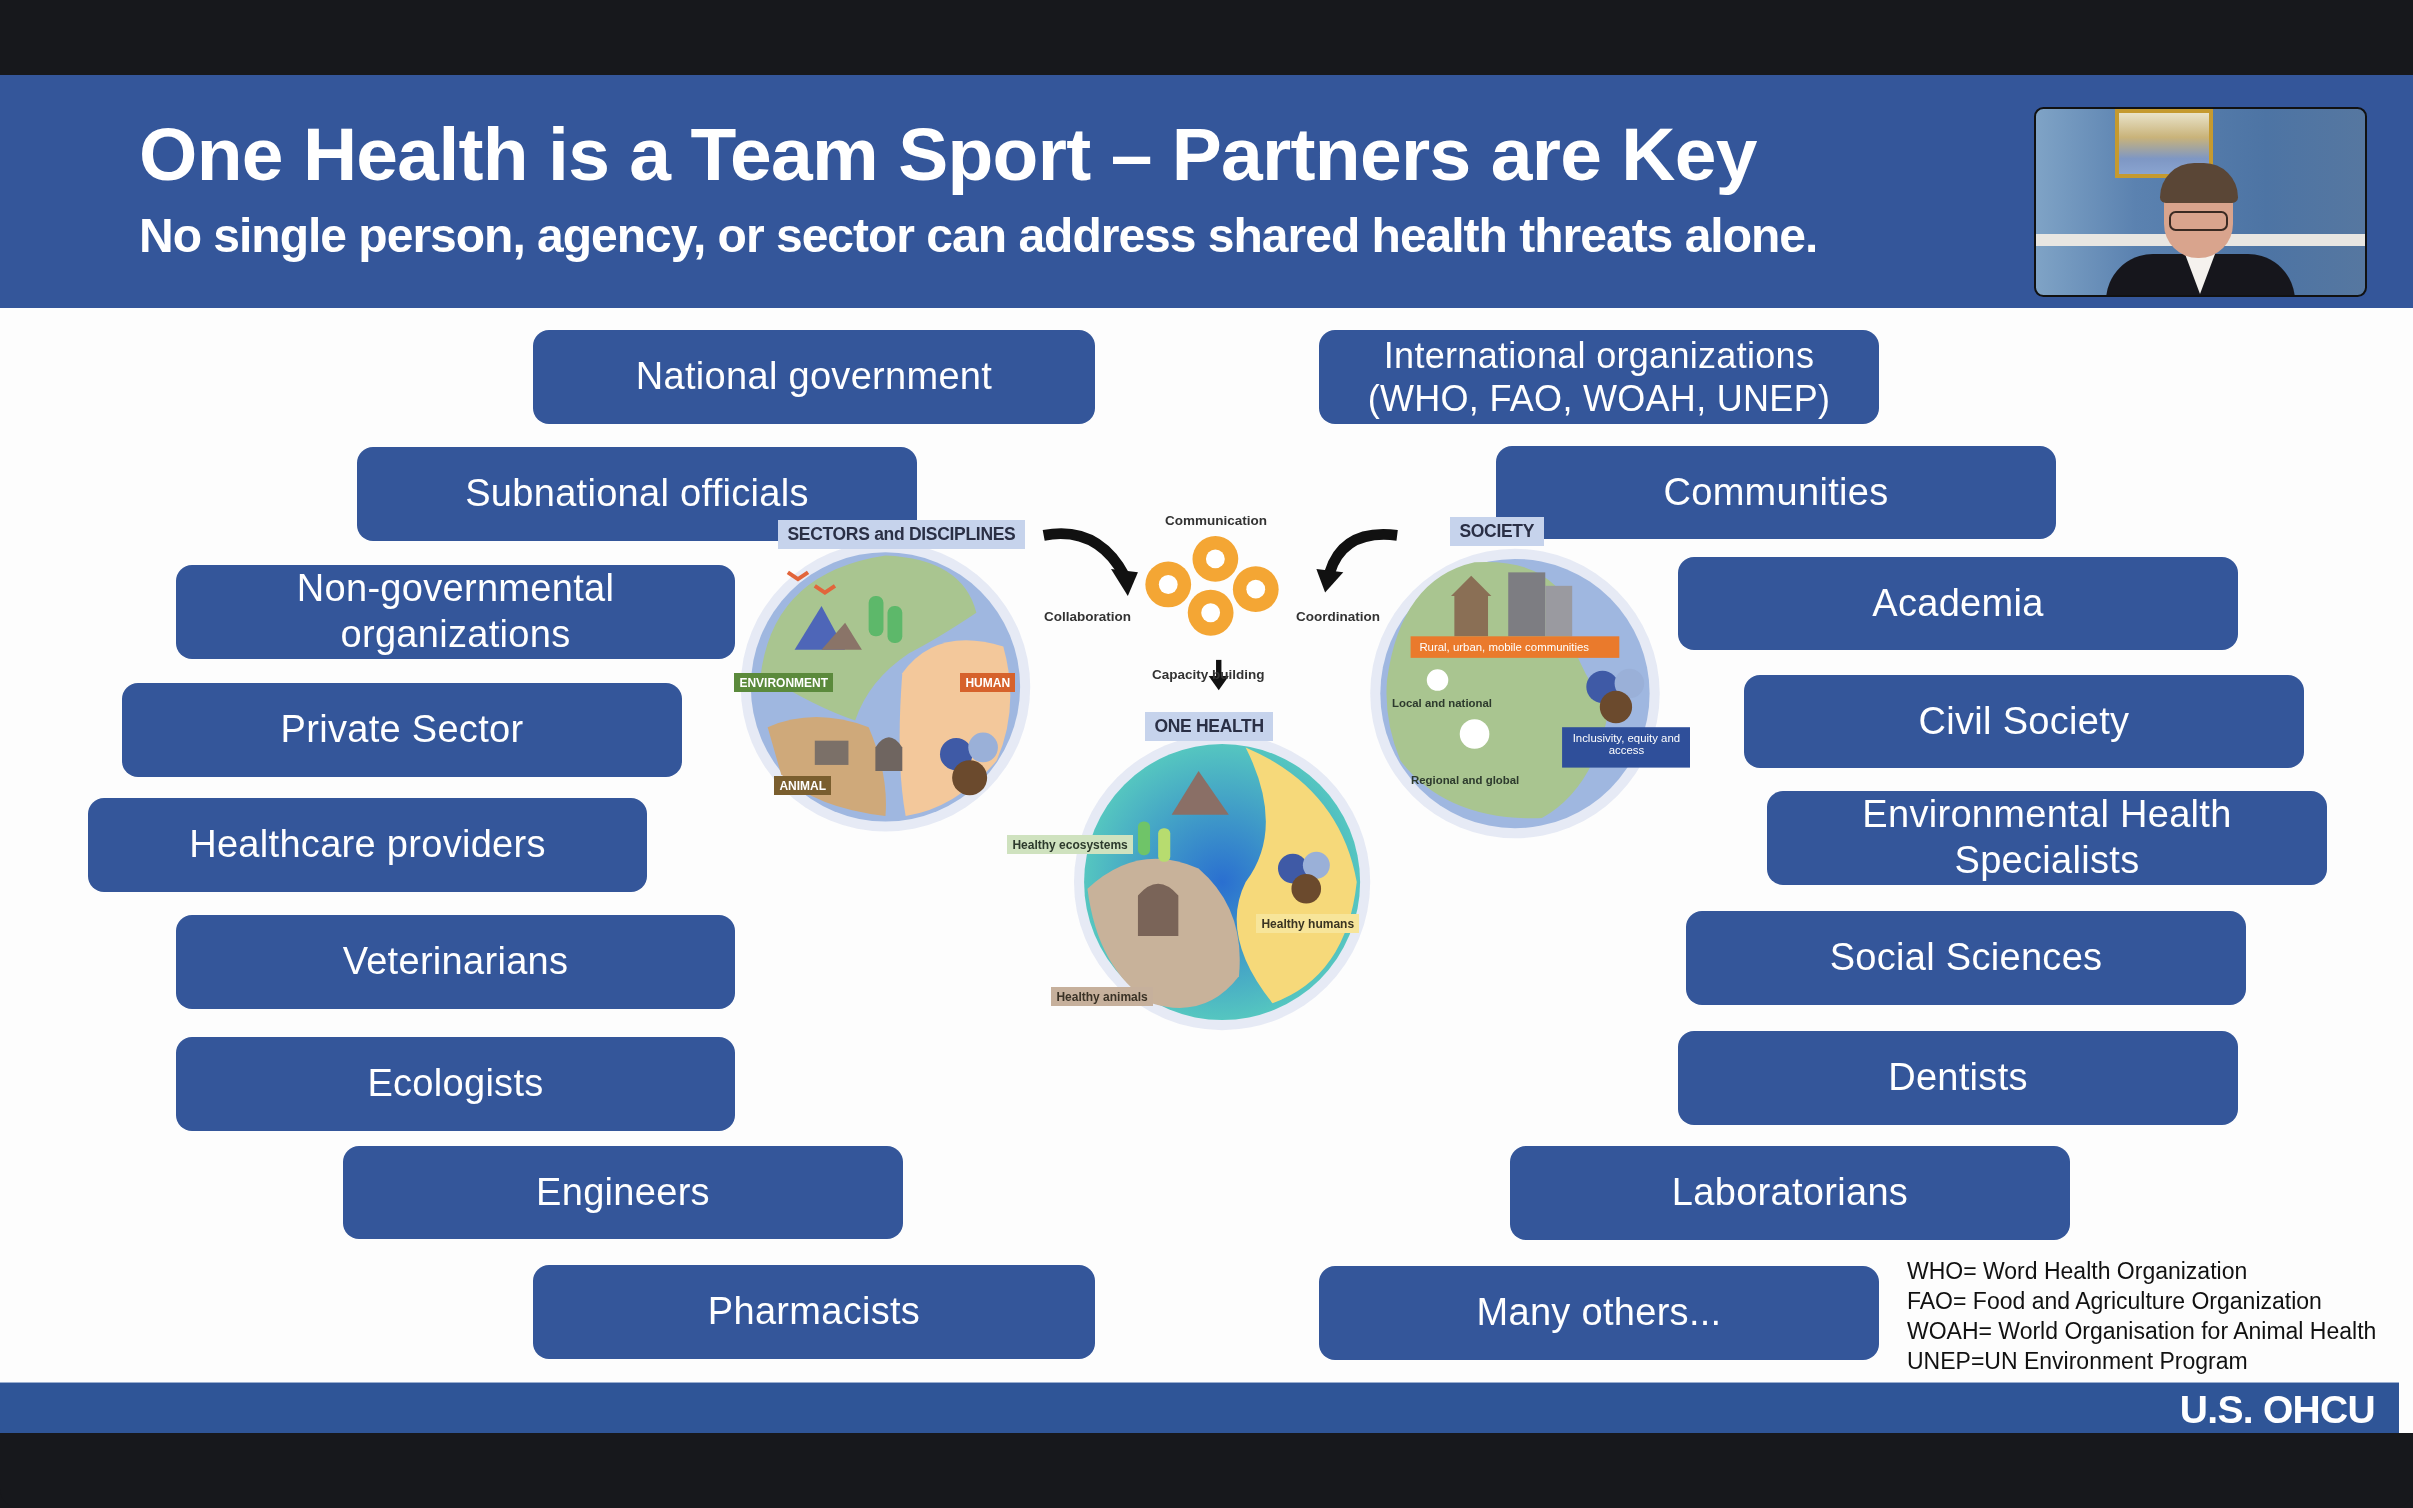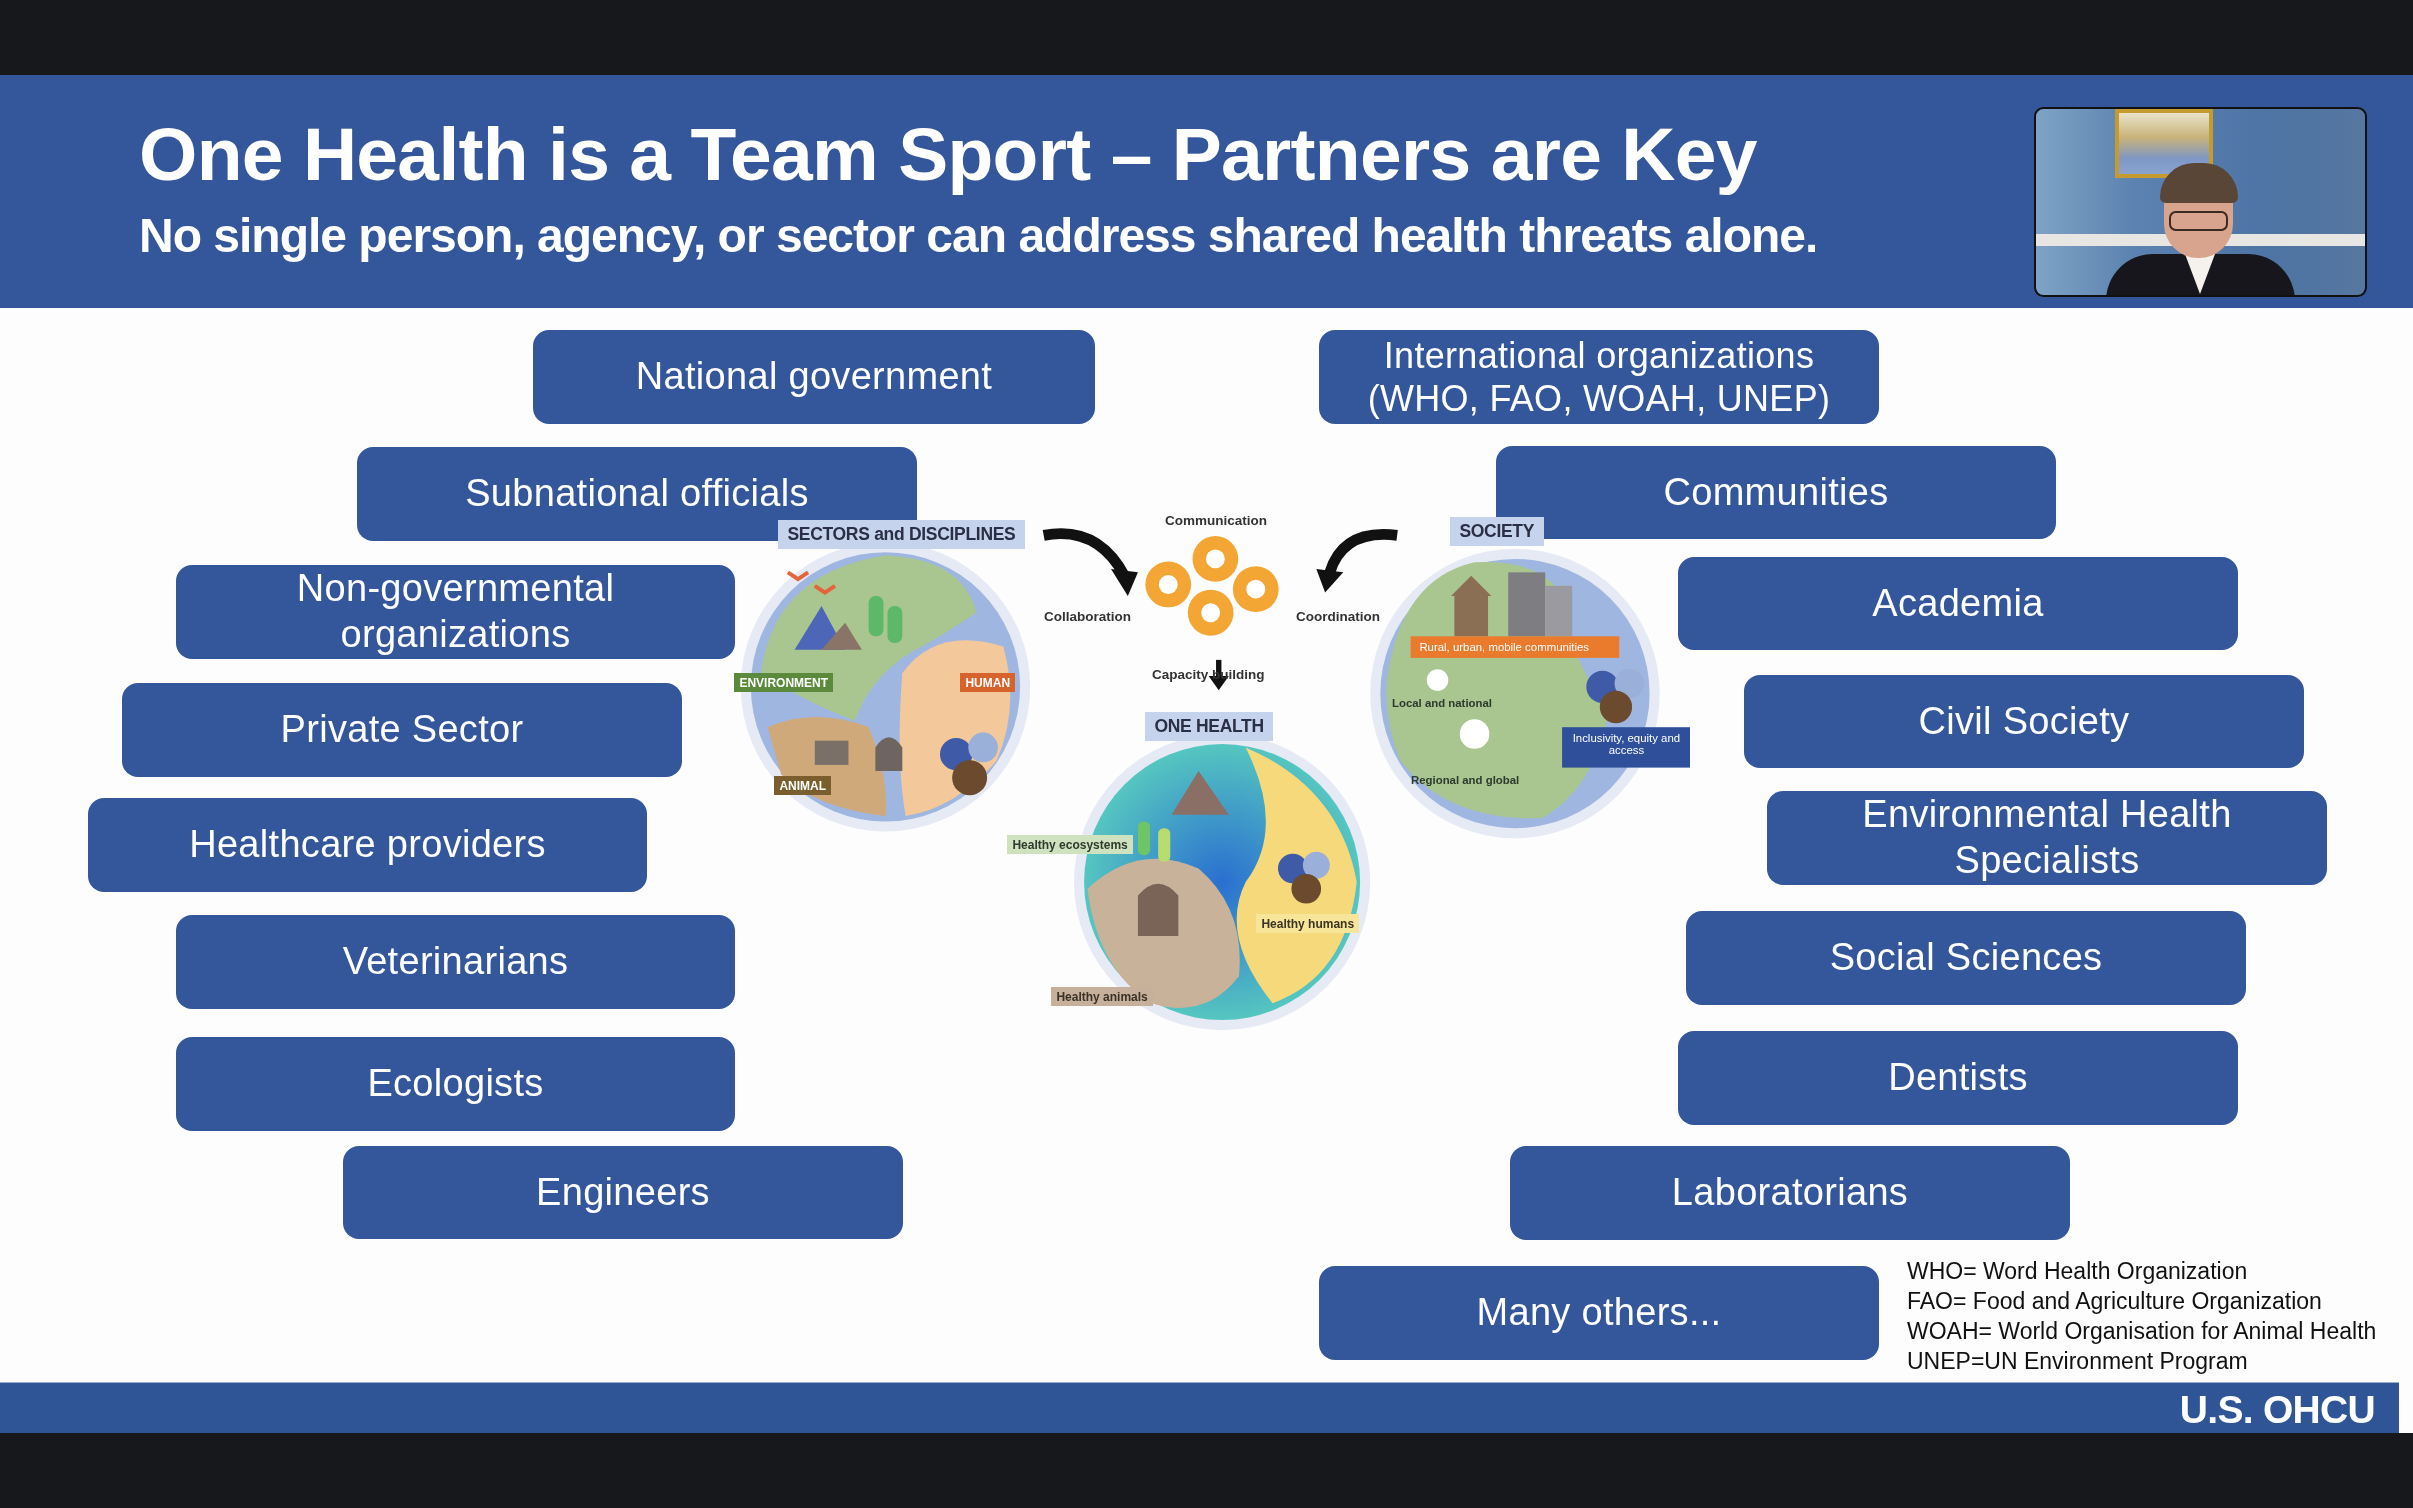--- a/index.html
+++ b/index.html
@@ -51,20 +51,21 @@
   </div>
 
   <div class="partner" style="left:533px;top:255px;width:562px;height:94px;">National government</div>
   <div class="partner" style="left:357px;top:372px;width:560px;height:94px;">Subnational officials</div>
   <div class="partner" style="left:176px;top:490px;width:559px;height:94px;padding:0 81px;">Non-governmental organizations</div>
   <div class="partner" style="left:122px;top:608px;width:560px;height:94px;">Private Sector</div>
   <div class="partner" style="left:88px;top:723px;width:559px;height:94px;">Healthcare providers</div>
   <div class="partner" style="left:176px;top:840px;width:559px;height:94px;">Veterinarians</div>
   <div class="partner" style="left:176px;top:962px;width:559px;height:94px;">Ecologists</div>
   <div class="partner" style="left:343px;top:1071px;width:560px;height:93px;">Engineers</div>
+  <div class="partner" style="left:533px;top:1190px;width:562px;height:94px;">Pharmacists</div>
 
   <div class="partner" style="left:1319px;top:255px;width:560px;height:94px;padding:0 27px;font-size:36px;">International organizations (WHO, FAO, WOAH, UNEP)</div>
   <div class="partner" style="left:1496px;top:371px;width:560px;height:93px;">Communities</div>
   <div class="partner" style="left:1678px;top:482px;width:560px;height:93px;">Academia</div>
   <div class="partner" style="left:1744px;top:600px;width:560px;height:93px;">Civil Society</div>
   <div class="partner" style="left:1767px;top:716px;width:560px;height:94px;padding:0 40px;">Environmental Health Specialists</div>
   <div class="partner" style="left:1686px;top:836px;width:560px;height:94px;">Social Sciences</div>
   <div class="partner" style="left:1678px;top:956px;width:560px;height:94px;">Dentists</div>
   <div class="partner" style="left:1510px;top:1071px;width:560px;height:94px;">Laboratorians</div>
   <div class="partner" style="left:1319px;top:1191px;width:560px;height:94px;">Many others...</div>

